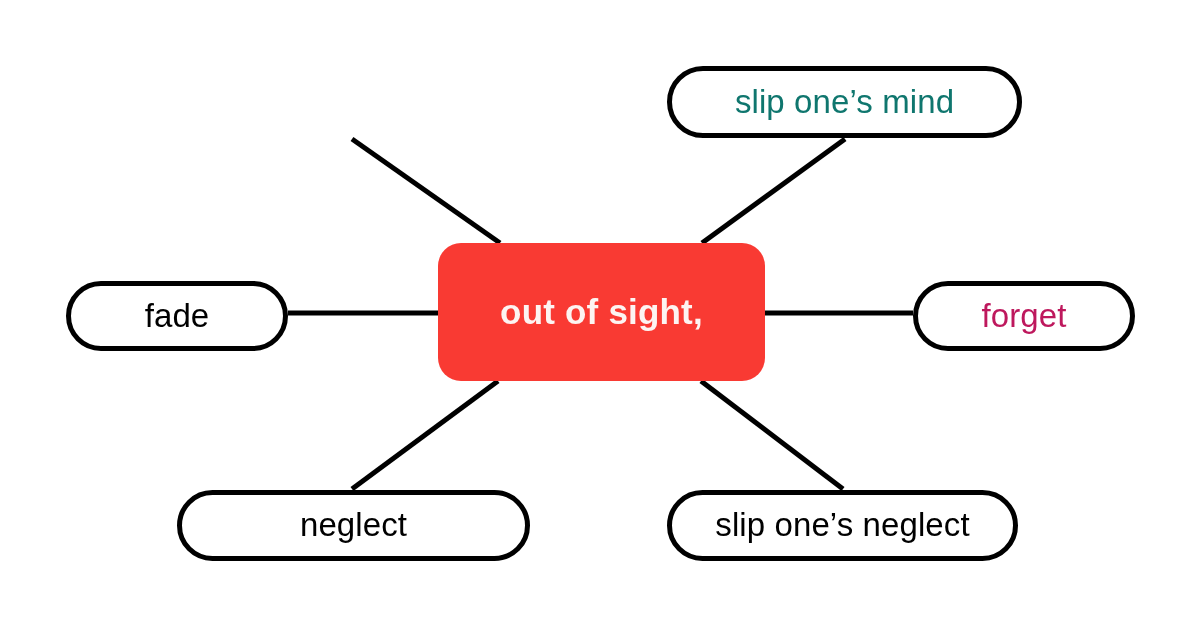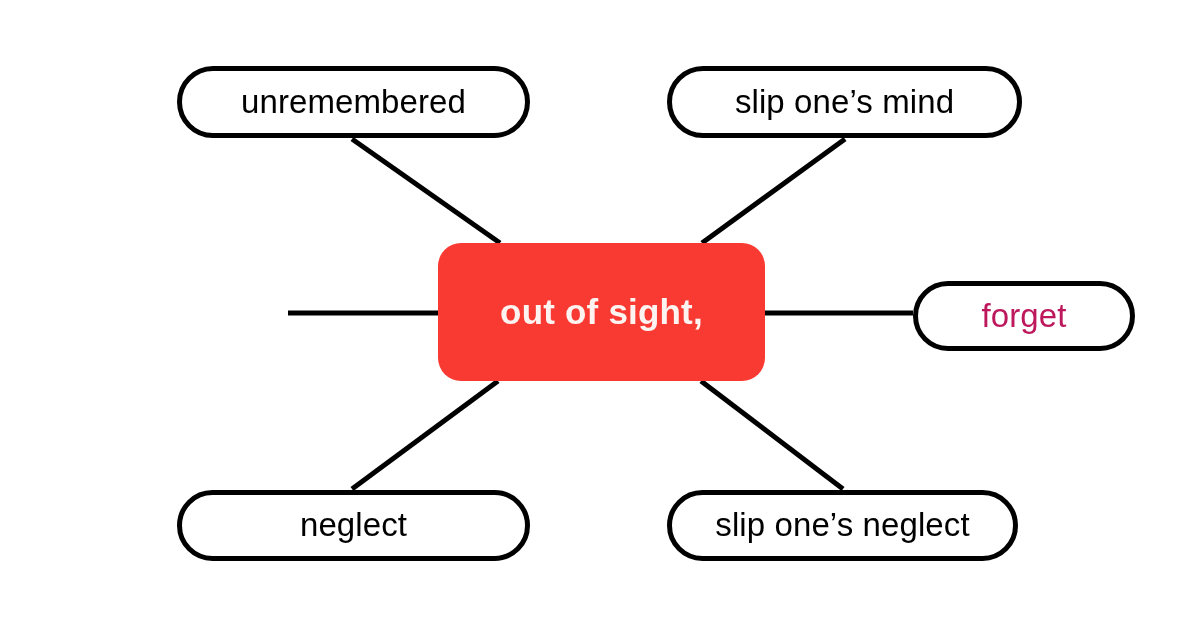--- a/index.html
+++ b/index.html
@@ -80,28 +80,28 @@
 
   <svg id="connector-layer" viewBox="0 0 1200 628" width="1200" height="628" aria-hidden="true">
     <line class="connector" stroke="#000000" stroke-width="5" stroke-linecap="butt" x1="500" y1="243" x2="352" y2="139"></line>
     <line class="connector" stroke="#000000" stroke-width="5" stroke-linecap="butt" x1="702" y1="243" x2="845" y2="139"></line>
     <line class="connector" stroke="#000000" stroke-width="5" stroke-linecap="butt" x1="438" y1="313" x2="288" y2="313"></line>
     <line class="connector" stroke="#000000" stroke-width="5" stroke-linecap="butt" x1="765" y1="313" x2="913" y2="313"></line>
     <line class="connector" stroke="#000000" stroke-width="5" stroke-linecap="butt" x1="498" y1="381" x2="352" y2="489"></line>
     <line class="connector" stroke="#000000" stroke-width="5" stroke-linecap="butt" x1="701" y1="381" x2="843" y2="489"></line>
   </svg>
 
-  <div id="node-unremembered" class="node node-leaf" style="background: rgb(255, 255, 255); border-color: rgb(0, 0, 0); color: rgb(0, 0, 0);">
-    <span>unremembered</span>
-  </div>
 
-  <div id="node-slip-mind" class="node node-leaf" style="background: rgb(255, 255, 255); border-color: rgb(0, 0, 0); color: #000000;">
+  <div id="node-slip-mind" class="node node-leaf" style="background: rgb(255, 255, 255); border-color: rgb(0, 0, 0); color: #0f766e;">
     <span>slip one’s mind</span>
   </div>
 
+  <div id="node-fade" class="node node-leaf" style="background: rgb(255, 255, 255); border-color: rgb(0, 0, 0); color: rgb(0, 0, 0);">
+    <span>fade</span>
+  </div>
 
   <div id="node-forget" class="node node-leaf" style="background: rgb(255, 255, 255); border-color: rgb(0, 0, 0); color: #be185d;">
     <span>forget</span>
   </div>
 
   <div id="node-neglect" class="node node-leaf" style="background: rgb(255, 255, 255); border-color: rgb(0, 0, 0); color: rgb(0, 0, 0);">
     <span>neglect</span>
   </div>
 
   <div id="node-slip-memory" class="node node-leaf" style="background: rgb(255, 255, 255); border-color: rgb(0, 0, 0); color: rgb(0, 0, 0);">

